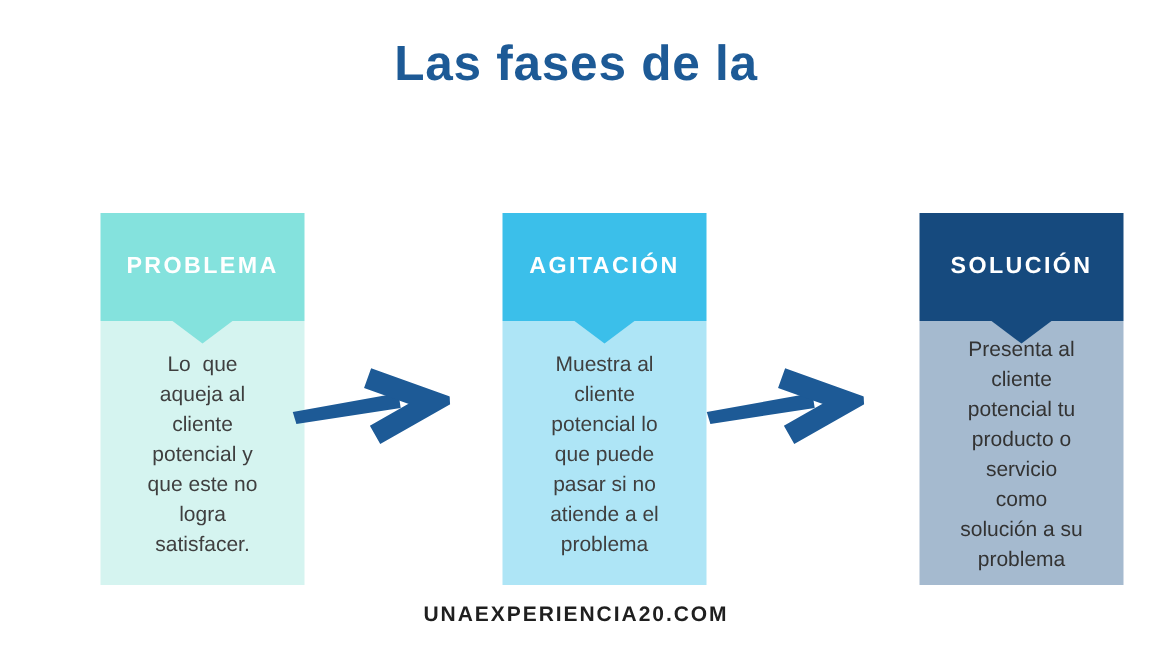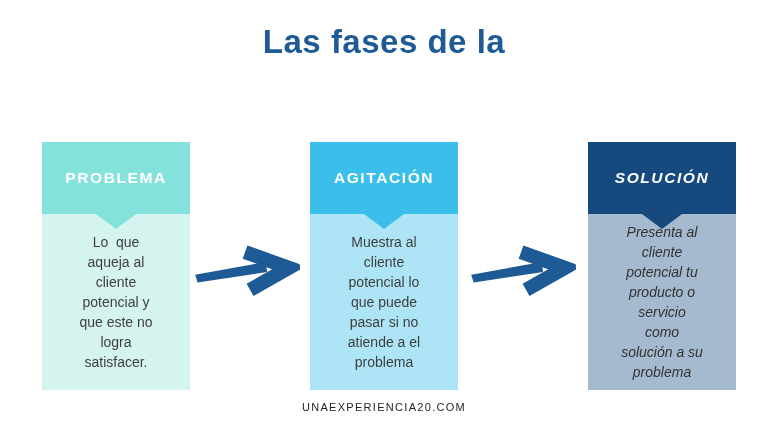--- a/index.html
+++ b/index.html
@@ -28,21 +28,22 @@
     text-align: center;
     font-size: 33px;
     line-height: 41px;
     font-weight: bold;
     letter-spacing: 0.5px;
   }
   
   .column {
     position: absolute;
     top: 142px;
-    width: 148px;
+    width: 136px;
+    margin-left: 25px;
   }
   .col-header {
     height: 72px;
     background: var(--hbg);
     color: var(--htc, #ffffff);
     display: flex;
     align-items: center;
     justify-content: center;
     font-size: 15.5px;
     font-weight: bold;
@@ -71,40 +72,40 @@
     font-size: 14px;
     line-height: 20px;
     color: var(--btc, #3f3f3f);
     text-align: center;
     white-space: pre-wrap;
     position: relative;
     z-index: 1;
   }
   .col-1 { left: 42px; }
   .col-2 { left: 310px; }
-  .col-3 { left: 588px; font-style: italic; }
+  .col-3 { left: 588px; }
   
   .arrow {
     position: absolute;
     top: 243px;
     width: 106px;
     height: 54px;
   }
   .arrow svg { display: block; width: 100%; height: 100%; }
   .arrow-1 { left: 194px; transform: rotate(-3deg); }
   .arrow-2 { left: 470px; transform: rotate(-3deg); }
   
   .footer {
     position: absolute;
     top: 401px;
     left: 0;
     width: 100%;
     text-align: center;
-    font-size: 11px;
-    font-weight: normal;
+    font-size: 14px;
+    font-weight: bold;
     letter-spacing: 1.3px;
   }
 </style>
 </head>
 <body style="background: rgb(255, 255, 255);">
 
 <div class="canvas">
 
   <div class="title" style="color: rgb(29, 90, 150);">
     <div>Las fases de la</div>

